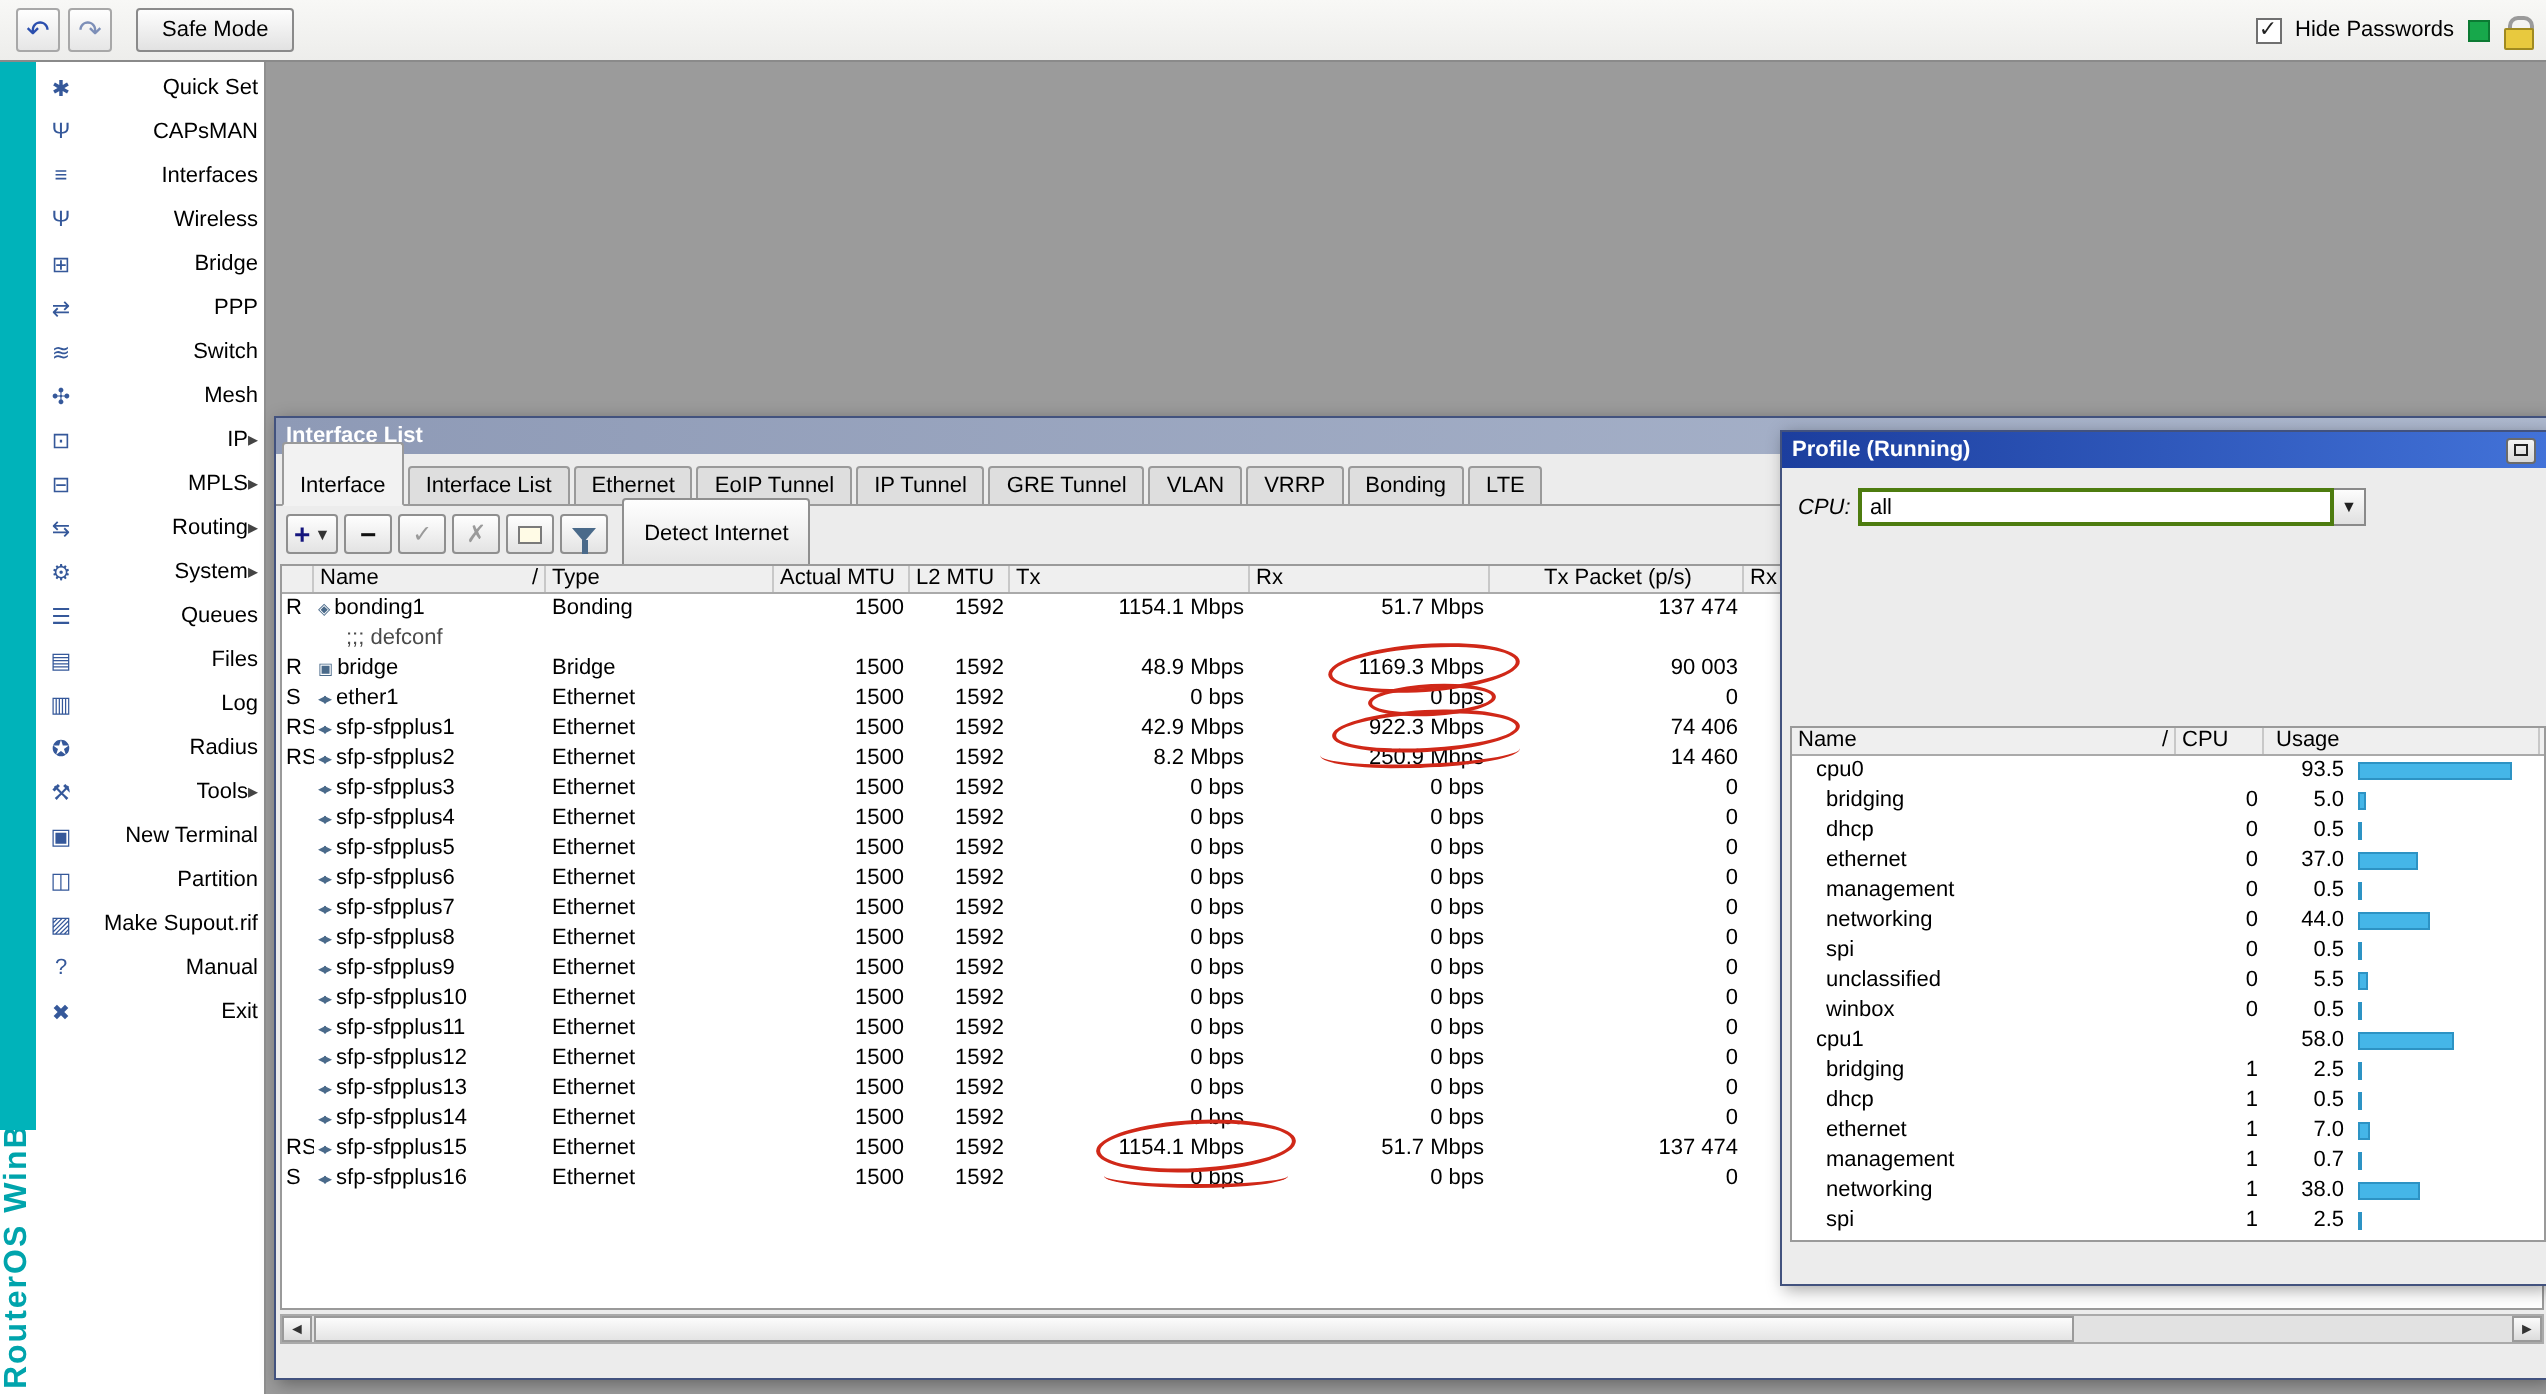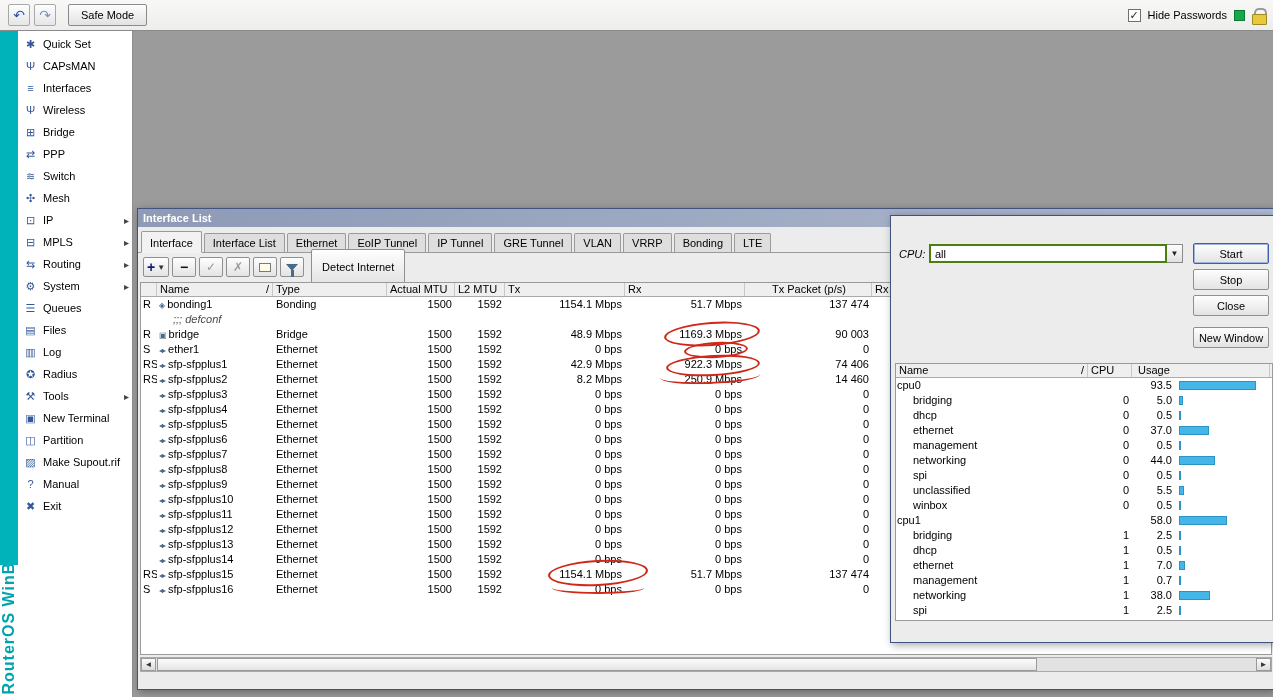--- a/index.html
+++ b/index.html
@@ -20,37 +20,37 @@
 
   
   .left-strip { position:absolute; left:0; top:31px; width:18px; height:666px; background:#00b3ba; z-index:4; }
   .brand-box { position:absolute; left:0; bottom:0; width:18px; height:132px; background:#ffffff; overflow:hidden; }
   .brand-text { position:absolute; bottom:2px; left:0; writing-mode:vertical-rl; transform:rotate(180deg); font-size:16px; font-weight:bold; color:#00a4ac; letter-spacing:1px; white-space:nowrap; }
 
   
   .sidebar { position:absolute; left:18px; top:31px; width:115px; height:666px; background:#ffffff; border-right:1px solid #8f8f8f; padding-top:2px; z-index:4; }
   .side-item { height:22px; display:flex; align-items:center; padding:0 3px 0 5px; cursor:default; }
   .side-icon { width:15px; text-align:center; font-size:11px; color:#35589a; margin-right:5px; flex:none; }
-  .side-label { flex:1; white-space:nowrap; overflow:hidden; }
+  .side-label { flex:1; white-space:nowrap; overflow:hidden;text-align:right; }
   .side-arrow { color:#444; font-size:10px; flex:none; }
 
   
   .window { position:absolute; background:#ececec; border:1px solid #42527e; box-shadow:2px 2px 8px rgba(0,0,0,.35); }
   .titlebar { height:18px; display:flex; align-items:center; padding:0 5px; color:#fff; font-weight:bold; white-space:nowrap; }
   .titlebar.inactive { background:linear-gradient(to right,#8e9ab6,#aeb9cf); }
   .titlebar.active   { background:linear-gradient(to right,#1c3e9e,#4272d8); }
   .title-buttons { margin-left:auto; display:flex; gap:2px; }
   .tbtn { width:15px; height:13px; background:linear-gradient(#f4f4f4,#d8d8d8); border:1px solid #6a6a6a; border-radius:2px; display:flex; align-items:center; justify-content:center; }
   .tbtn .sq { width:7px; height:6px; border:1px solid #222; background:transparent; }
 
   
   .if-window { left:137px; top:208px; width:1137px; height:482px; z-index:10; }
   .tabbar { position:absolute; left:0; top:18px; right:0; height:26px; display:flex; align-items:flex-end; gap:2px; padding:0 3px; border-bottom:1px solid #9a9a9a; }
   .tab { padding:3px 8px 3px 8px; border:1px solid #9a9a9a; border-bottom:none; border-radius:2px 2px 0 0; background:#dedede; white-space:nowrap; }
-  .tab.active { background:#f2f2f2; padding-top:5px; margin-bottom:-1px; border-bottom:1px solid #f2f2f2; }
+  .tab.active { background:#f2f2f2; padding-top:15px; margin-bottom:-1px; border-bottom:1px solid #f2f2f2; }
   .win-toolbar { position:absolute; left:0; top:44px; right:0; height:28px; display:flex; align-items:center; gap:3px; padding:0 5px; }
   .wt-btn { min-width:24px; height:20px; border:1px solid #8f8f8f; border-radius:2px; background:linear-gradient(#fefefe,#e3e3e3); display:flex; align-items:center; justify-content:center; padding:0 3px; }
   .plus { color:#15157d; font-weight:bold; font-size:14px; line-height:12px; }
   .caret { font-size:8px; color:#333; margin-left:2px; }
   .minus { font-weight:bold; font-size:14px; color:#111; }
   .gray-glyph { color:#9a9a9a; font-size:12px; }
   .comment-ic { width:12px; height:9px; border:1px solid #7a7a7a; background:#fffbe6; }
   .funnel { width:0; height:0; border-left:6px solid transparent; border-right:6px solid transparent; border-top:7px solid #4a6a8a; position:relative; }
   .funnel:after { content:""; position:absolute; left:-1.5px; top:-1px; width:3px; height:7px; background:#4a6a8a; }
   .txt-btn { height:36px; border:1px solid #8f8f8f; border-radius:2px; background:linear-gradient(#fefefe,#e3e3e3); display:flex; align-items:center; padding:0 10px; margin-left:4px; white-space:nowrap; }
@@ -63,21 +63,21 @@
   .c-flag { width:16px; padding-left:2px; }
   .c-name { width:116px; padding-left:2px; }
   .c-type { width:114px; padding-left:3px; }
   .c-amtu { width:68px; }
   .c-l2   { width:50px;text-align:center; }
   .c-tx   { width:120px; }
   .c-rx   { width:120px; }
   .c-txp  { width:103px;margin-left:24px; }
   .c-rxp  { flex:1 1 auto; }
   .num { text-align:right; padding-right:3px; }
-  .c-comment { padding-left:16px; color:#4a4a4a; flex:1 1 auto;font-style:italic; }
+  .c-comment { padding-left:16px; color:#4a4a4a; flex:1 1 auto; }
   .row-icon { display:inline-block; color:#4a6a8a; font-size:8px; margin-right:3px; letter-spacing:-1px; }
 
   .hscroll { position:absolute; left:2px; top:448px; width:1132px; height:15px; background:#e2e2e2; border:1px solid #aaa; display:flex; }
   .scroll-arrow { width:15px; height:13px; background:linear-gradient(#fbfbfb,#dcdcdc); border:1px solid #9a9a9a; display:flex; align-items:center; justify-content:center; font-size:8px; color:#333; flex:none; }
   .scroll-arrow.right { margin-left:auto; }
   .hthumb { width:880px; height:13px; background:linear-gradient(#fcfcfc,#e4e4e4); border:1px solid #9a9a9a; margin-left:1px; }
   .statusbar { position:absolute; left:0; bottom:0; right:0; height:17px; border-top:1px solid #aaa; display:flex; align-items:center; padding:0 8px; background:#ececec; }
 
   
   .pf-window { left:890px; top:215px; width:384px; height:428px; z-index:20; }
@@ -88,21 +88,21 @@
   .pf-buttons { position:absolute; right:4px; top:27px; width:76px; display:flex; flex-direction:column; gap:5px; }
   .p-btn { height:21px; border:1px solid #8f8f8f; border-radius:2px; background:linear-gradient(#fefefe,#e3e3e3); display:flex; align-items:center; justify-content:center; white-space:nowrap; }
   .p-btn:first-child { border-color:#3f5fae; box-shadow:0 0 0 1px #9fb4de inset; }
   .p-btn:nth-child(4) { margin-top:6px; }
 
   .pf-table { position:absolute; left:4px; top:147px; width:378px; height:258px; background:#fff; border:1px solid #9a9a9a; overflow:hidden; }
   .pf-header { display:flex; height:14px; line-height:13px; background:#efefef; border-bottom:1px solid #aaa; }
   .pf-header .pcell { border-right:1px solid #c8c8c8; padding:0 3px; display:flex; justify-content:space-between; }
   .pf-row { display:flex; height:15px; line-height:15px; white-space:nowrap; }
   .pcell { overflow:hidden; flex:none; }
-  .p-name { width:192px; padding-left:1px; }
+  .p-name { width:192px; padding-left:12px; }
   .p-name.sub { padding-left:17px; }
   .p-cpu { width:44px; }
   .p-usage { width:138px; display:flex; align-items:center; }
   .u-num { width:40px; text-align:right; flex:none; }
   .u-bar { height:9px; background:#45b6e8; border:1px solid #2d93c4; margin-left:7px; flex:none; }
   .ph-empty { flex:1 1 auto; border-right:none !important; }
 
   
   .anno { position:absolute; z-index:40; pointer-events:none; }
   .ellipse { border:2px solid #d02818; border-radius:50%; }
@@ -525,37 +525,39 @@
         <span>◄</span>
       </div>
     <div class="hthumb"></div>
     <div class="scroll-arrow right">
         <span>►</span>
       </div>
   </div>
 </div>
 
 <div class="window pf-window">
+  <div class="titlebar active">
+    <span>Profile (Running)</span>
+    <div class="title-buttons">
+      <div class="tbtn">
+          <span class="sq"></span>
+        </div>
+    </div>
+  </div>
 
   <div class="cpu-row">
     <span class="cpu-label">CPU:</span>
     <div class="combo">
         <span>all</span>
       </div>
     <div class="combo-drop">
         <span>▼</span>
       </div>
   </div>
 
-  <div class="pf-buttons">
-      <div class="p-btn">Start</div>
-      <div class="p-btn">Stop</div>
-      <div class="p-btn">Close</div>
-      <div class="p-btn">New Window</div>
-    </div>
 
   <div class="pf-table">
     <div class="pf-header">
       <div class="pcell p-name" style="display:flex;justify-content:space-between;">
           <span>Name</span>
           <span>/</span>
         </div>
       <div class="pcell p-cpu">
           <span>CPU</span>
         </div>

